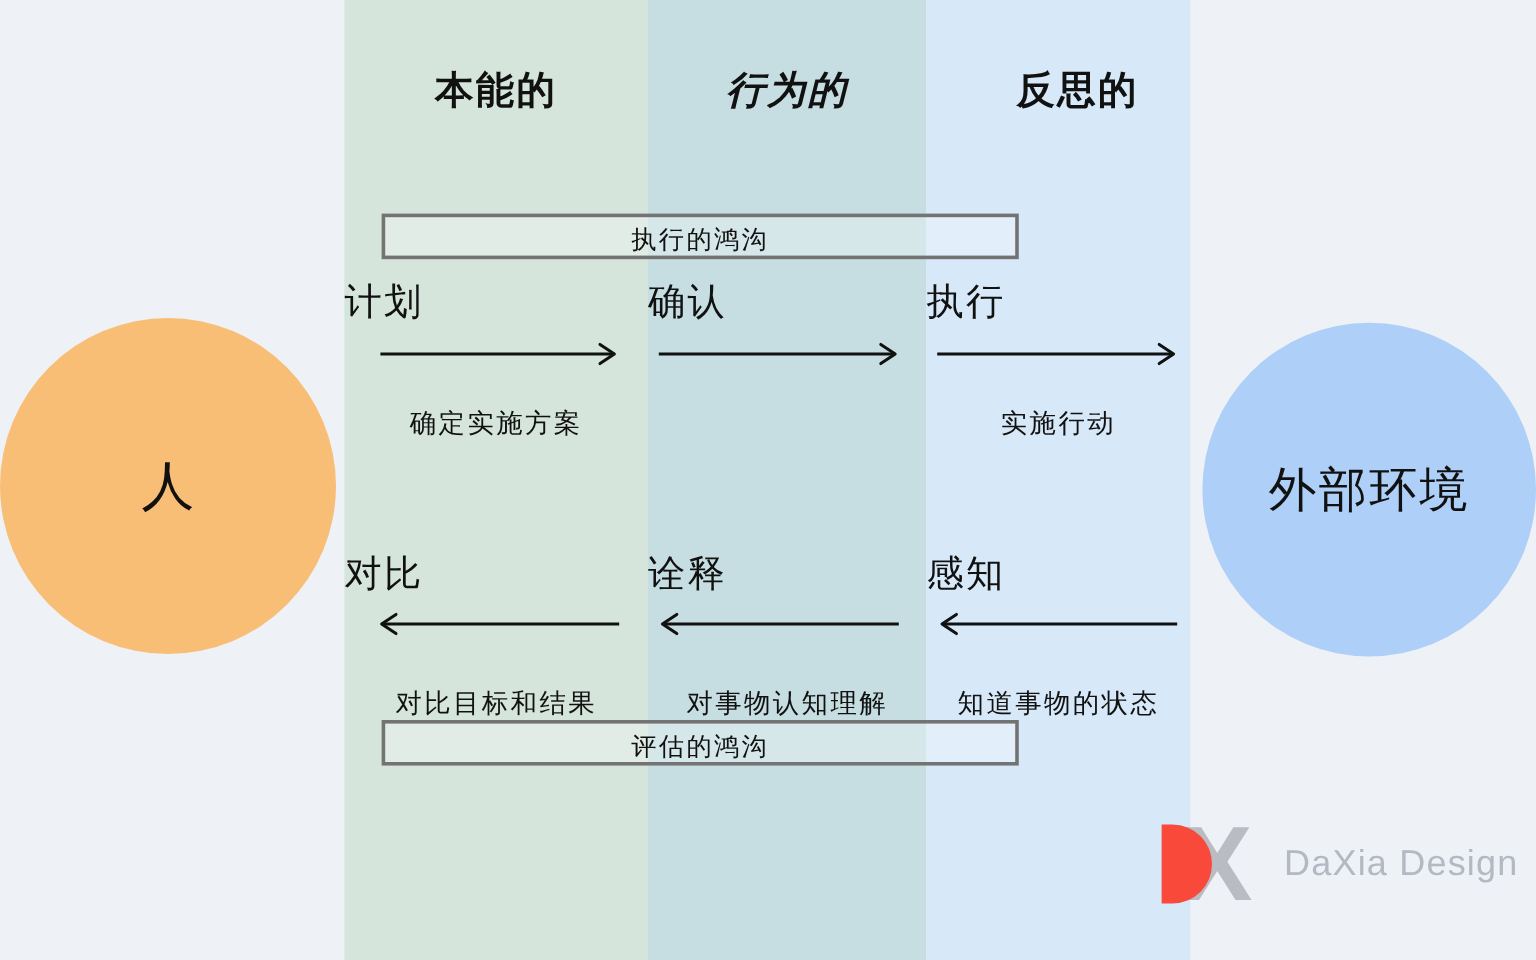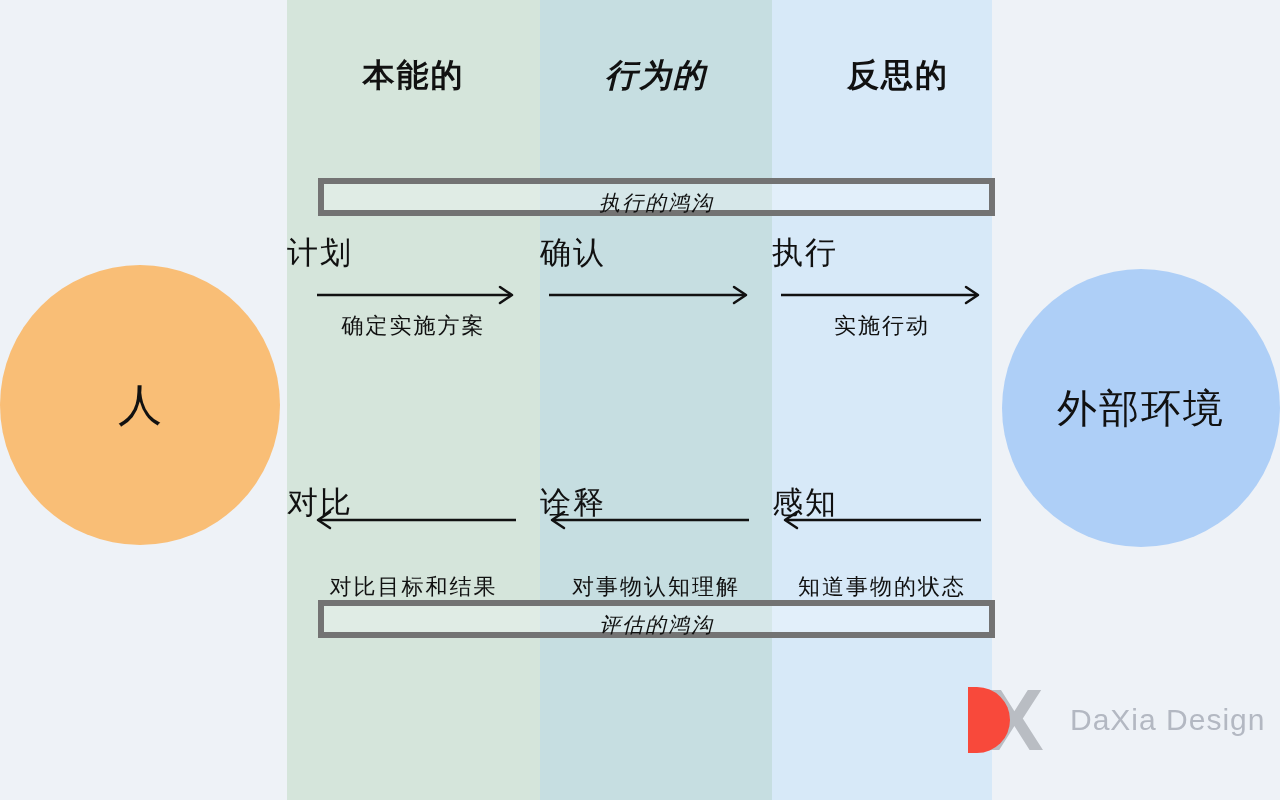--- a/index.html
+++ b/index.html
@@ -33,29 +33,28 @@
     letter-spacing: 2px;
   }
   .hdr-1 { left: 287px; width: 253px; }
   .hdr-2 { left: 540px; width: 232px; font-style: italic; }
   .hdr-3 { left: 772px; width: 252px; }
 
   
   .gulf-box {
     position: absolute;
     left: 318px;
-    width: 677px;
+    width: 531px;
     height: 38px;
     line-height: 38px;
-    border: 6px solid #737373;
+    border: 3px solid #737373;
     background: rgba(255,255,255,0.28);
     text-align: center;
     font-size: 21px;
     letter-spacing: 2px;
-    font-style: italic;
   }
   .gulf-top    { top: 178px; }
   .gulf-bottom { top: 600px; }
 
   
   .stage-label {
     position: absolute;
     height: 38px;
     line-height: 38px;
     font-size: 31px;
@@ -66,22 +65,22 @@
     height: 28px;
     line-height: 28px;
     text-align: center;
     font-size: 22px;
     letter-spacing: 2px;
   }
   .cx-1 { left: 287px; width: 253px; }
   .cx-2 { left: 540px; width: 232px; }
   .cx-3 { left: 772px; width: 220px; }
   .row1-label { top: 233px; }
-  .row1-desc  { top: 312px; }
-  .row2-label { top: 459px; margin-top: 24px; }
+  .row1-desc  { top: 340px; }
+  .row2-label { top: 459px; }
   .row2-desc  { top: 573px; }
 
   
   .arrow { position: absolute; height: 24px; }
   .arrow svg { display: block; }
   .r1 { top: 283px; }
   .r2 { top: 508px; }
   .a1 { left: 316px; }
   .a2 { left: 548px; }
   .a3 { left: 780px; }

